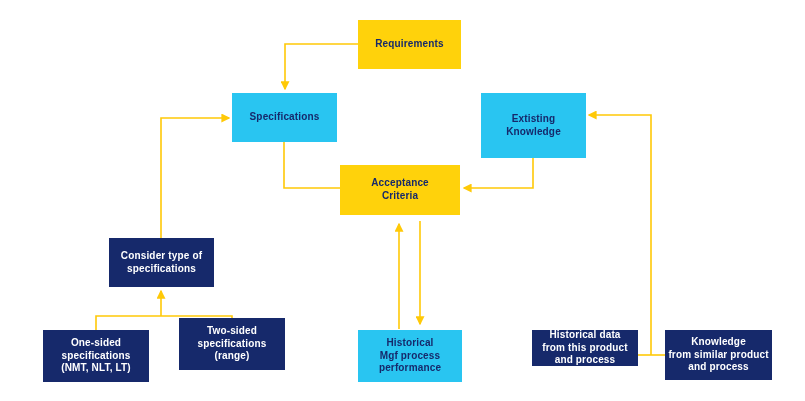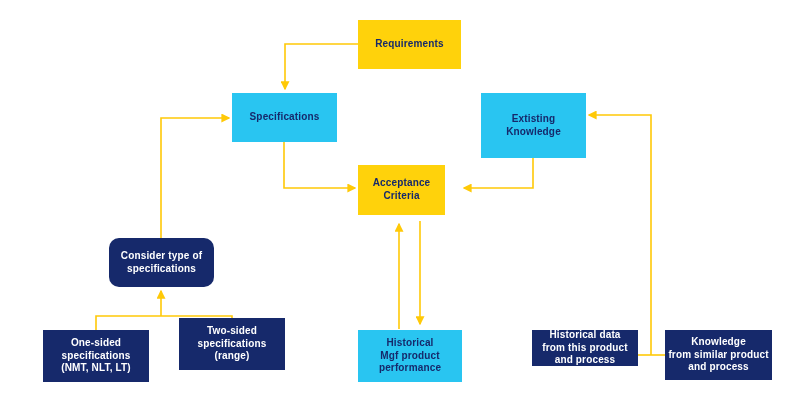--- a/index.html
+++ b/index.html
@@ -43,22 +43,22 @@
     white-space: pre-line;
     padding: 2px;
   }
   .node.yellow { background: var(--yellow); color: var(--navy); }
   .node.cyan   { background: var(--cyan);   color: var(--navy); }
   .node.navy   { background: var(--navy);   color: #FFFFFF; }
 
   #node-requirements        { left: 358px; top: 20px;  width: 103px; height: 49px; }
   #node-specifications      { left: 232px; top: 93px;  width: 105px; height: 49px; }
   #node-existing-knowledge  { left: 481px; top: 93px;  width: 105px; height: 65px; }
-  #node-acceptance-criteria { left: 358px; top: 165px; width: 87px; height: 50px; }
-  #node-consider-type       { left: 109px; top: 238px; width: 105px; height: 49px; border-radius: 10px; }
+  #node-acceptance-criteria { left: 340px; top: 165px; width: 120px; height: 50px; }
+  #node-consider-type       { left: 109px; top: 238px; width: 105px; height: 49px; }
   #node-one-sided           { left: 43px;  top: 330px; width: 106px; height: 52px; }
   #node-two-sided           { left: 179px; top: 318px; width: 106px; height: 52px; }
   #node-historical-mgf      { left: 358px; top: 330px; width: 104px; height: 52px; }
   #node-historical-data     { left: 532px; top: 330px; width: 106px; height: 36px; }
   #node-knowledge-similar   { left: 665px; top: 330px; width: 107px; height: 50px; }
 </style>
 </head>
 <body>
 
 <div id="canvas">
@@ -97,21 +97,21 @@
 
   <div class="node navy" id="node-one-sided">One-sided
 specifications
 (NMT, NLT, LT)</div>
 
   <div class="node navy" id="node-two-sided">Two-sided
 specifications
 (range)</div>
 
   <div class="node cyan" id="node-historical-mgf">Historical
-Mgf product
+Mgf process
 performance</div>
 
   <div class="node navy" id="node-historical-data">Historical data
 from this product
 and process</div>
 
   <div class="node navy" id="node-knowledge-similar">Knowledge
 from similar product
 and process</div>
 

